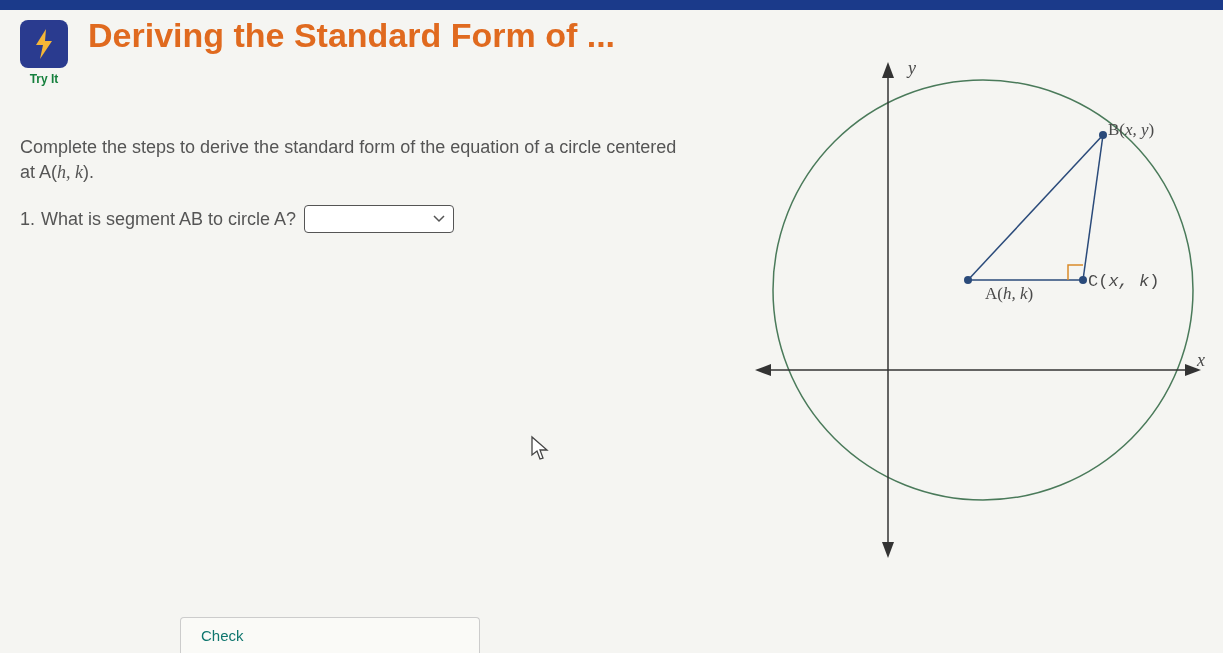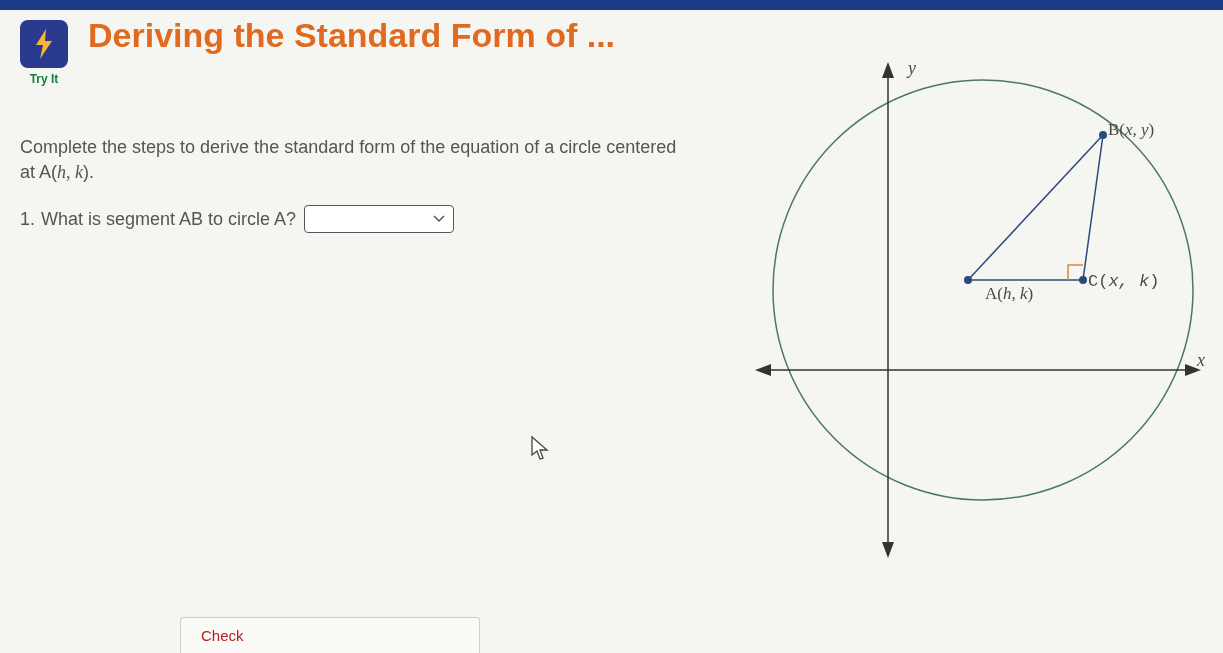--- a/index.html
+++ b/index.html
@@ -47,21 +47,21 @@
     .label-x { position:absolute; right:-2px; top:310px; font-style:italic; font-family:"Times New Roman",serif; font-size:18px;}
     .label-B { position:absolute; left:395px; top:80px; font-family:"Times New Roman",serif; font-size:17px;text-align:right;}
     .label-C { position:absolute; left:375px; top:232px; font-family:Liberation Mono, monospace; font-size:17px;}
     .label-A { position:absolute; left:240px; top:244px; font-family:"Times New Roman",serif; font-size:17px;margin-left:32px;}
     .footer {
       position:absolute; bottom:0; left:180px; width:300px; height:36px;
       border-top:1px solid #ccc; border-left:1px solid #ccc; border-right:1px solid #ccc;
       border-top-left-radius:4px; border-top-right-radius:4px; background:#fafaf7;
       display:flex; align-items:center; padding-left:20px;
     }
-    .check-btn { color:#b91c1c; font-size:15px; cursor:default;}
+    .check-btn { color:#0f766e; font-size:15px; cursor:default;}
     .cursor {
       position:absolute; left:530px; top:435px;
     }
   </style>
 </head>
 <body>
 
 <div class="topbar"></div>
 
 <div class="header">

